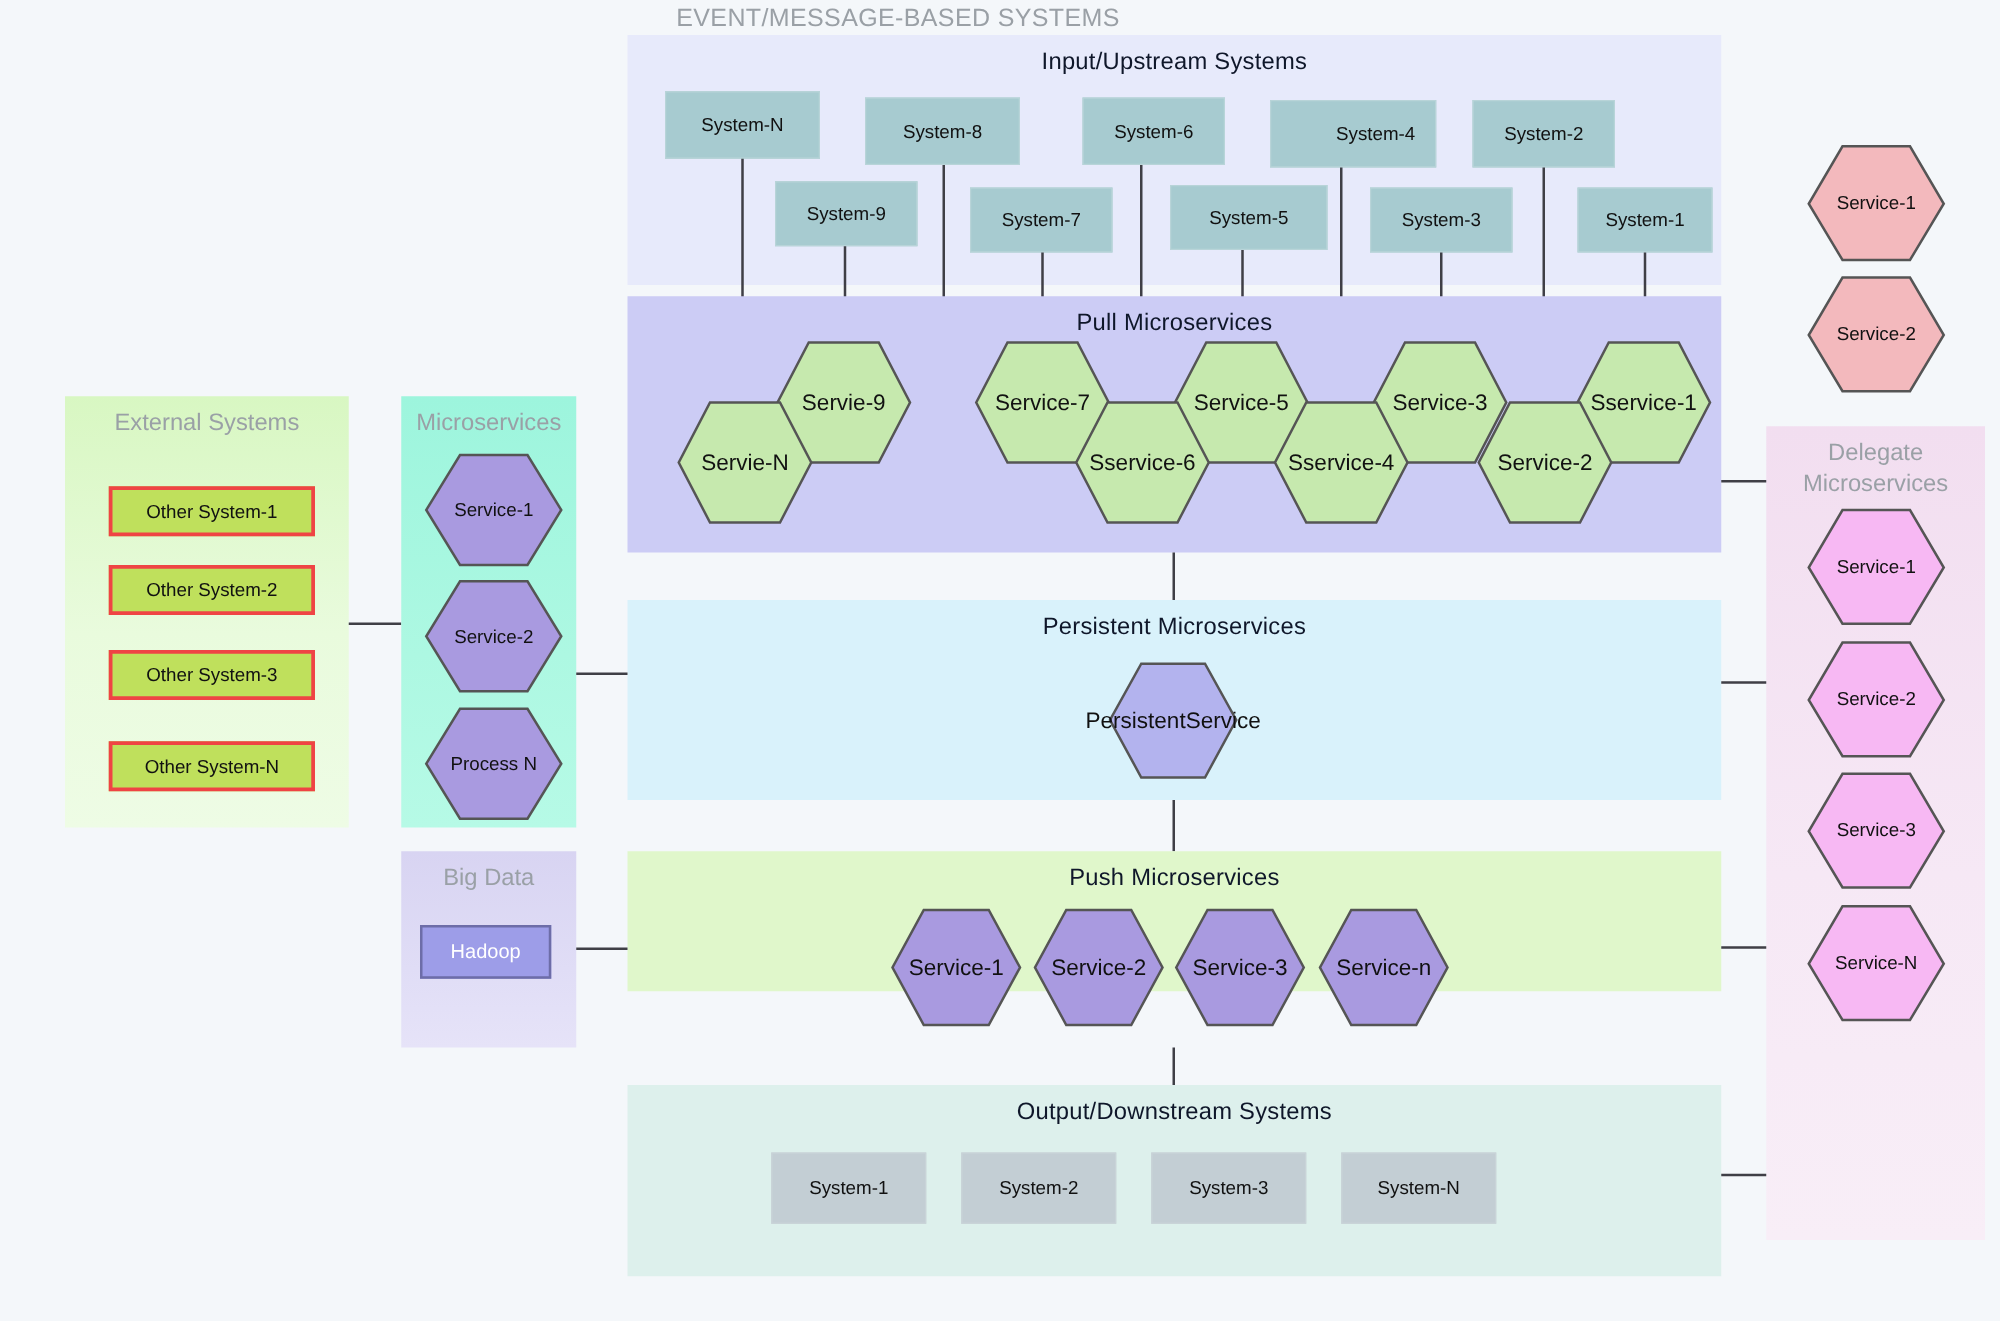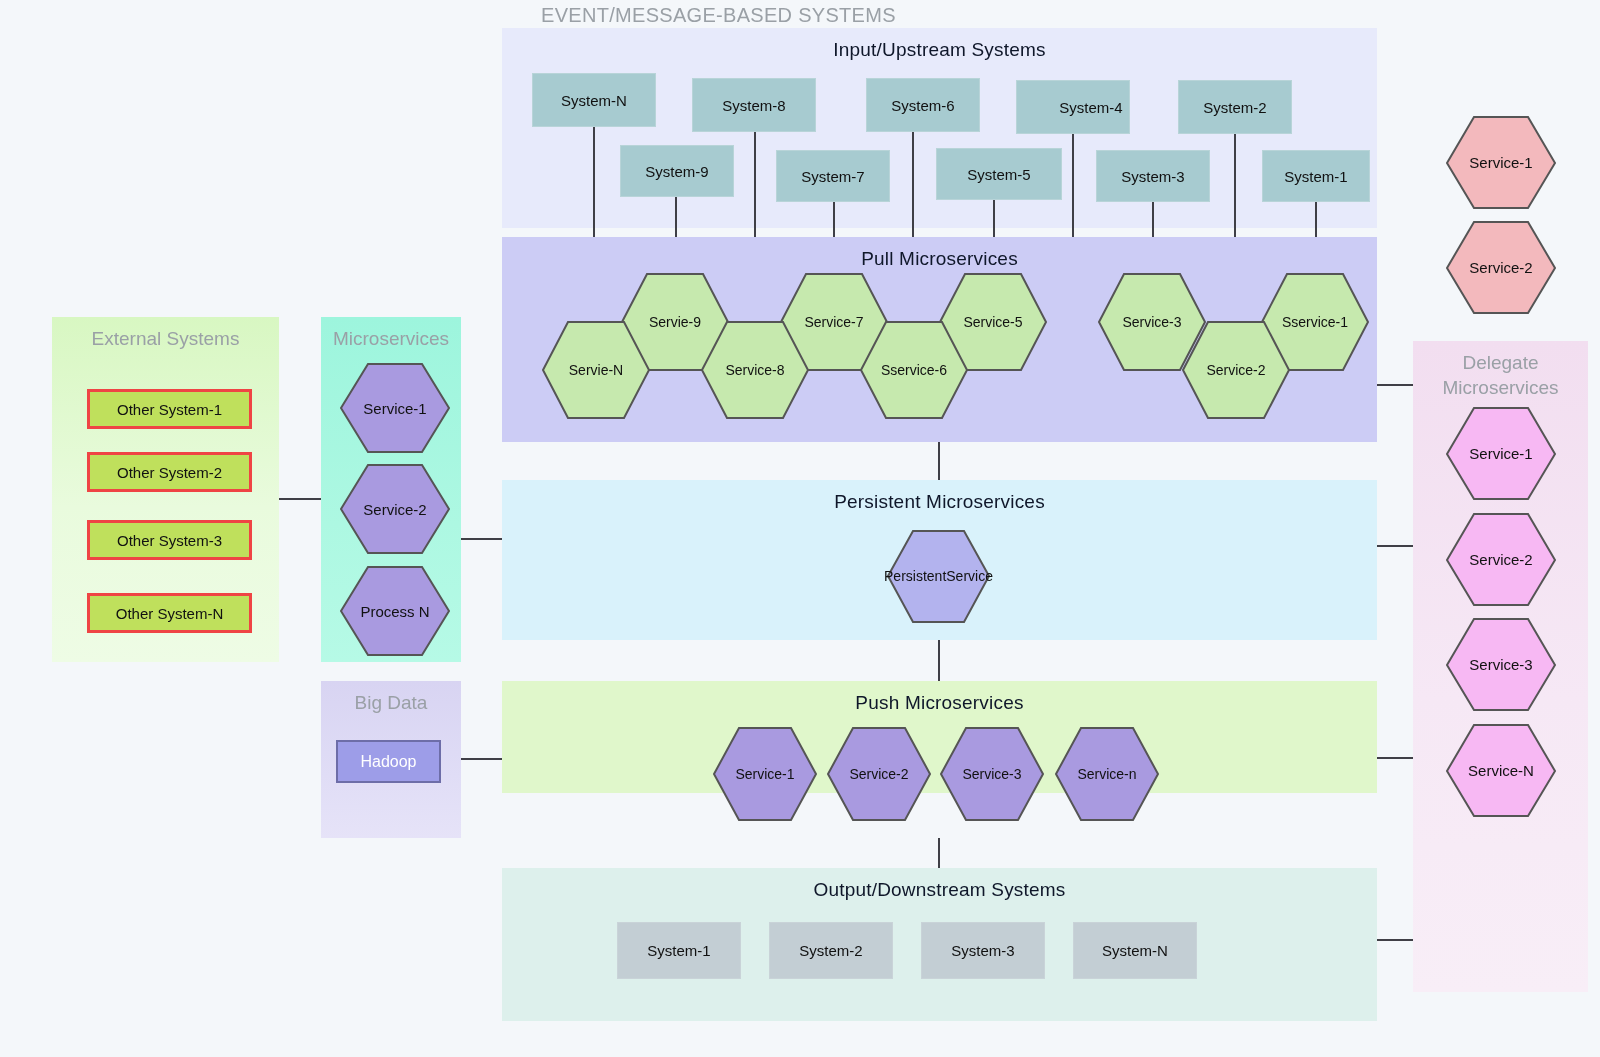--- a/index.html
+++ b/index.html
@@ -65,21 +65,21 @@
   .rect-output{background:#c3ced4;border:1px solid #c9d3d8;}
   .rect-ext{background:#bfe05c;border:3px solid #ef4444;}
   .rect-hadoop{background:#9d9de8;border:2px solid #6d6da8;color:#ffffff;font-size:16px;}
 
   
   .hex{position:absolute;}
   .hex svg{display:block;overflow:visible;}
   .hex .hlabel{
     position:absolute;left:0;right:0;top:0;bottom:0;
     display:flex;align-items:center;justify-content:center;
-    text-align:center;font-size:14px;color:#111;line-height:17px;
+    text-align:center;font-size:18px;color:#111;line-height:17px;
     pointer-events:none;
   }
 
   
   .vline{position:absolute;width:2px;background:#3f3f46;}
   .hline{position:absolute;height:2px;background:#3f3f46;}
 </style>
 </head>
 <body>
 
@@ -93,21 +93,21 @@
 
   <div class="rect rect-input" style="left:496px;top:73px;width:124px;height:54px;">
       <span>System-N</span>
     </div>
   <div class="rect rect-input" style="left:656px;top:78px;width:124px;height:54px;">
       <span>System-8</span>
     </div>
   <div class="rect rect-input" style="left:830px;top:78px;width:114px;height:54px;">
       <span>System-6</span>
     </div>
-  <div class="rect rect-input" style="left:980px;top:80px;width:114px;height:54px;padding-left:36px;">
+  <div class="rect rect-input" style="left:980px;top:80px;width:133px;height:54px;padding-left:36px;">
       <span>System-4</span>
     </div>
   <div class="rect rect-input" style="left:1142px;top:80px;width:114px;height:54px;">
       <span>System-2</span>
     </div>
 
   <div class="rect rect-input" style="left:584px;top:145px;width:114px;height:52px;">
       <span>System-9</span>
     </div>
   <div class="rect rect-input" style="left:740px;top:150px;width:114px;height:52px;">
@@ -180,34 +180,34 @@
   </div>
 
   <div class="hex" style="left:505px;top:320px;width:110px;height:100px;">
     <svg width="110" height="100" viewBox="0 0 110 100">
         <polygon points="27,2 83,2 108,50 83,98 27,98 2,50" fill="#c6e9ae" stroke="#555" stroke-width="2"></polygon>
       </svg>
     <div class="hlabel">
         <span>Servie-N</span>
       </div>
   </div>
-  <div class="hex" style="left:664px;top:320px;width:110px;height:100px;">
-    <svg width="110" height="100" viewBox="0 0 110 100">
-        <polygon points="27,2 83,2 108,50 83,98 27,98 2,50" fill="#c6e9ae" stroke="#555" stroke-width="2"></polygon>
-      </svg>
-    <div class="hlabel">
-        <span>Service-8</span>
-      </div>
-  </div>
   <div class="hex" style="left:823px;top:320px;width:110px;height:100px;">
     <svg width="110" height="100" viewBox="0 0 110 100">
         <polygon points="27,2 83,2 108,50 83,98 27,98 2,50" fill="#c6e9ae" stroke="#555" stroke-width="2"></polygon>
       </svg>
     <div class="hlabel">
         <span>Sservice-6</span>
+      </div>
+  </div>
+  <div class="hex" style="left:982px;top:320px;width:110px;height:100px;">
+    <svg width="110" height="100" viewBox="0 0 110 100">
+        <polygon points="27,2 83,2 108,50 83,98 27,98 2,50" fill="#c6e9ae" stroke="#555" stroke-width="2"></polygon>
+      </svg>
+    <div class="hlabel">
+        <span>Sservice-4</span>
       </div>
   </div>
   <div class="hex" style="left:1145px;top:320px;width:110px;height:100px;">
     <svg width="110" height="100" viewBox="0 0 110 100">
         <polygon points="27,2 83,2 108,50 83,98 27,98 2,50" fill="#c6e9ae" stroke="#555" stroke-width="2"></polygon>
       </svg>
     <div class="hlabel">
         <span>Service-2</span>
       </div>
   </div>

